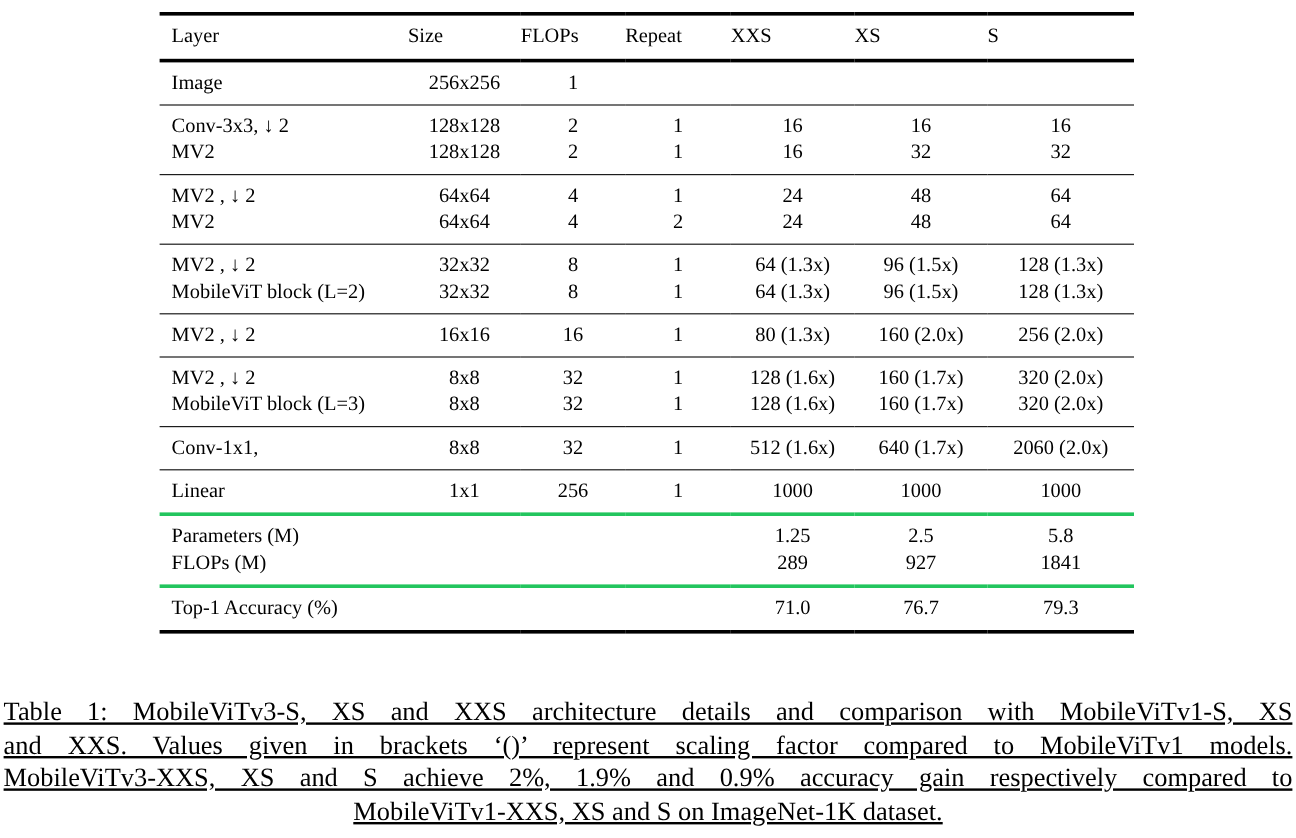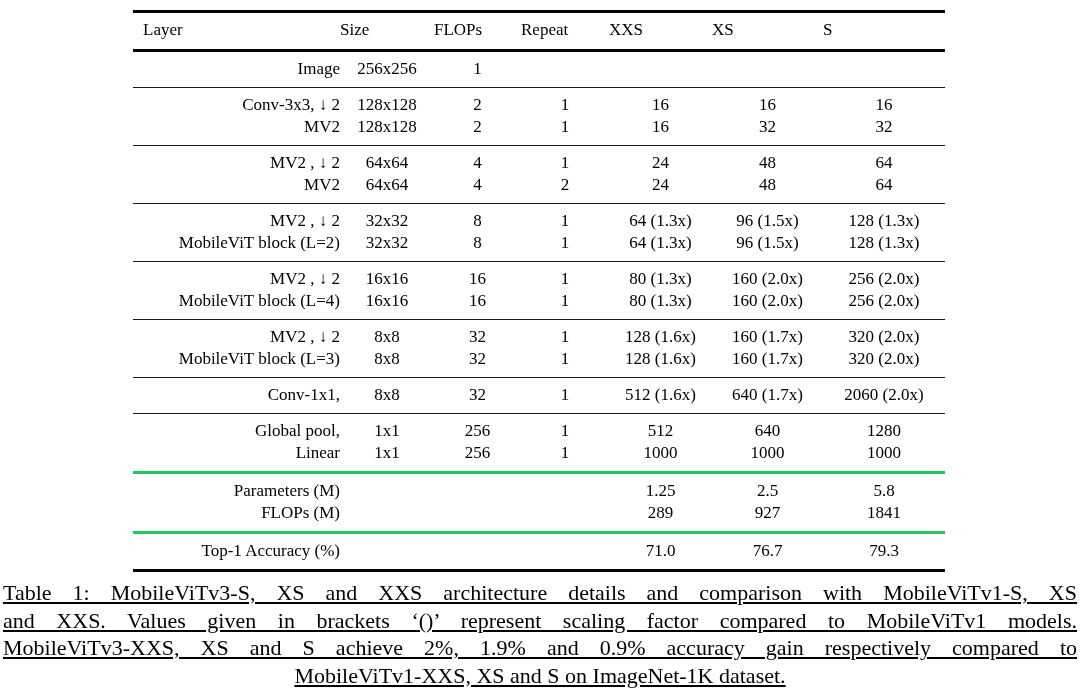--- a/index.html
+++ b/index.html
@@ -55,21 +55,21 @@
   tbody.thick { border-top: 3px solid #22c55e; }
 
   td {
     text-align: center;
     line-height: 22px;
     padding: 0;
     white-space: nowrap;
     overflow: hidden;
   }
   td:first-child {
-    text-align: right;
+    text-align: left;
     padding-left: 10px;
   }
   tbody tr:first-child td { padding-top: 6px; }
   tbody tr:last-child  td { padding-bottom: 7px; }
 
   .caption {
     position: absolute;
     left: 3px;
     top: 579px;
     width: 1074px;
@@ -186,29 +186,20 @@
         <tbody>
           <tr>
             <td>MV2 , ↓ 2</td>
             <td>16x16</td>
             <td>16</td>
             <td>1</td>
             <td>80 (1.3x)</td>
             <td>160 (2.0x)</td>
             <td>256 (2.0x)</td>
           </tr>
-          <tr>
-            <td>MobileViT block (L=4)</td>
-            <td>16x16</td>
-            <td>16</td>
-            <td>1</td>
-            <td>80 (1.3x)</td>
-            <td>160 (2.0x)</td>
-            <td>256 (2.0x)</td>
-          </tr>
         </tbody>
         <tbody>
           <tr>
             <td>MV2 , ↓ 2</td>
             <td>8x8</td>
             <td>32</td>
             <td>1</td>
             <td>128 (1.6x)</td>
             <td>160 (1.7x)</td>
             <td>320 (2.0x)</td>
@@ -228,29 +219,20 @@
             <td>Conv-1x1,</td>
             <td>8x8</td>
             <td>32</td>
             <td>1</td>
             <td>512 (1.6x)</td>
             <td>640 (1.7x)</td>
             <td>2060 (2.0x)</td>
           </tr>
         </tbody>
         <tbody>
-          <tr>
-            <td>Global pool,</td>
-            <td>1x1</td>
-            <td>256</td>
-            <td>1</td>
-            <td>512</td>
-            <td>640</td>
-            <td>1280</td>
-          </tr>
           <tr>
             <td>Linear</td>
             <td>1x1</td>
             <td>256</td>
             <td>1</td>
             <td>1000</td>
             <td>1000</td>
             <td>1000</td>
           </tr>
         </tbody>

